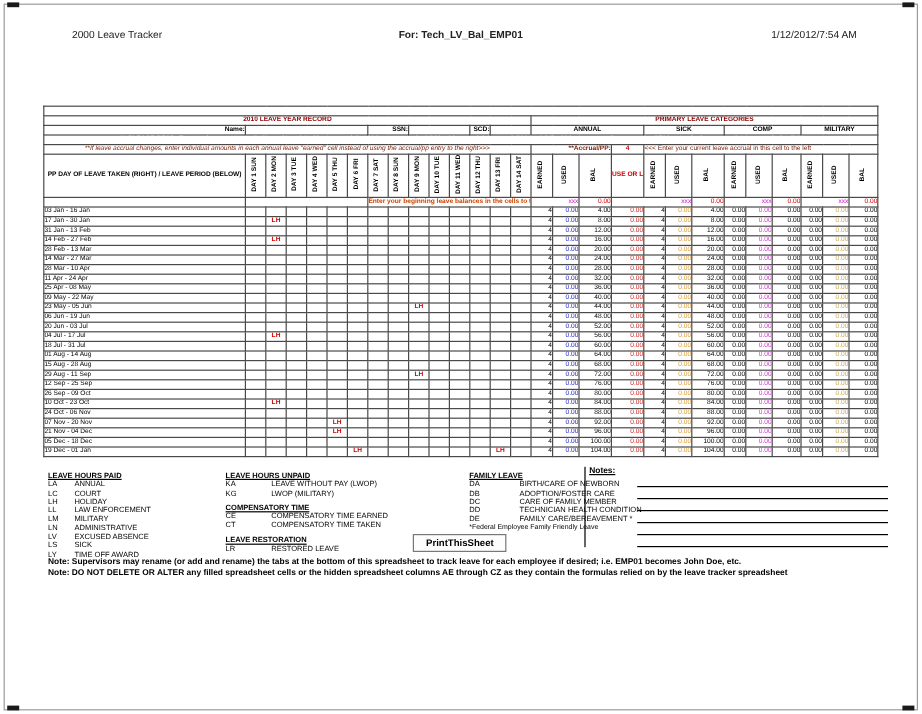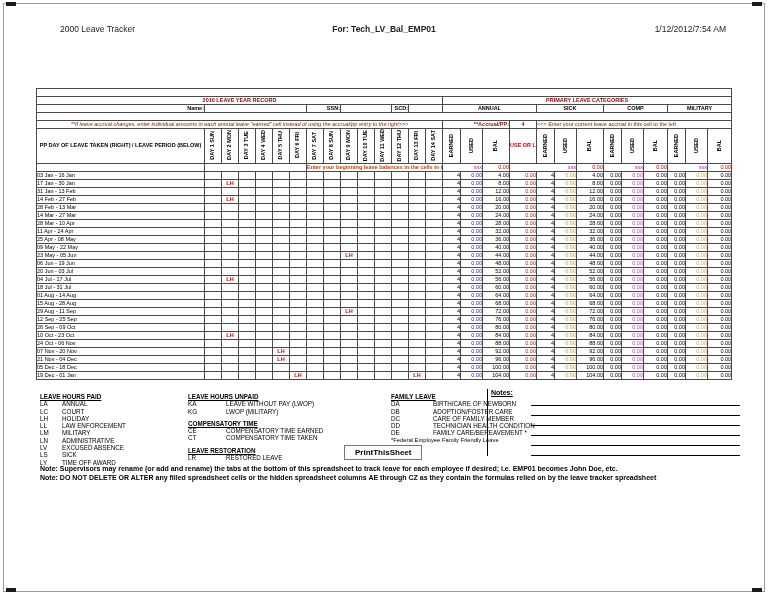--- a/index.html
+++ b/index.html
@@ -5,21 +5,21 @@
   html,body{margin:0;padding:0;background:#fff;}
   .page{position:relative;width:768px;height:595px;background:#fff;overflow:hidden;
         font-family:"Liberation Sans",sans-serif;color:#000;}
   .frame{position:absolute;inset:3px;border:1px solid #9a9a9a;pointer-events:none;}
   .corner{position:absolute;width:10px;height:4px;background:#1a1a1a;}
   .c-tl{left:6px;top:2px}.c-tr{right:6px;top:2px}.c-bl{left:6px;bottom:3px}.c-br{right:6px;bottom:3px}
 
   .topbar{position:absolute;top:24px;left:0;width:100%;font-size:8.5px;color:#222;}
   .tb-left{position:absolute;left:60px;top:0;}
   .tb-center{position:absolute;left:0;width:100%;text-align:center;top:0;font-weight:bold;}
-  .tb-right{position:absolute;right:42px;top:0;}
+  .tb-right{position:absolute;right:54px;top:0;}
 
   table#leave-table{position:absolute;left:36px;top:88px;width:695px;border-collapse:collapse;
         table-layout:fixed;border:1.5px solid #000;}
   #leave-table td{border:1px solid #4a4a4a;padding:0;font-size:5.5px;line-height:1;height:7px;
         overflow:hidden;white-space:nowrap;background:#fff;}
   tr.spacer td{border:none;height:5px;background:#fff;}
   td.green{background:#00d900;color:#8b0000;font-weight:bold;font-size:8px;text-align:center;height:12px;}
   td.namelbl{background:#eee8aa;font-weight:bold;font-size:7px;text-align:right;padding-right:2px;height:11px;}
   td.inputcell{background:#fff;}
   td.cat{background:#eee8aa;font-weight:bold;font-size:6.5px;text-align:center;}

